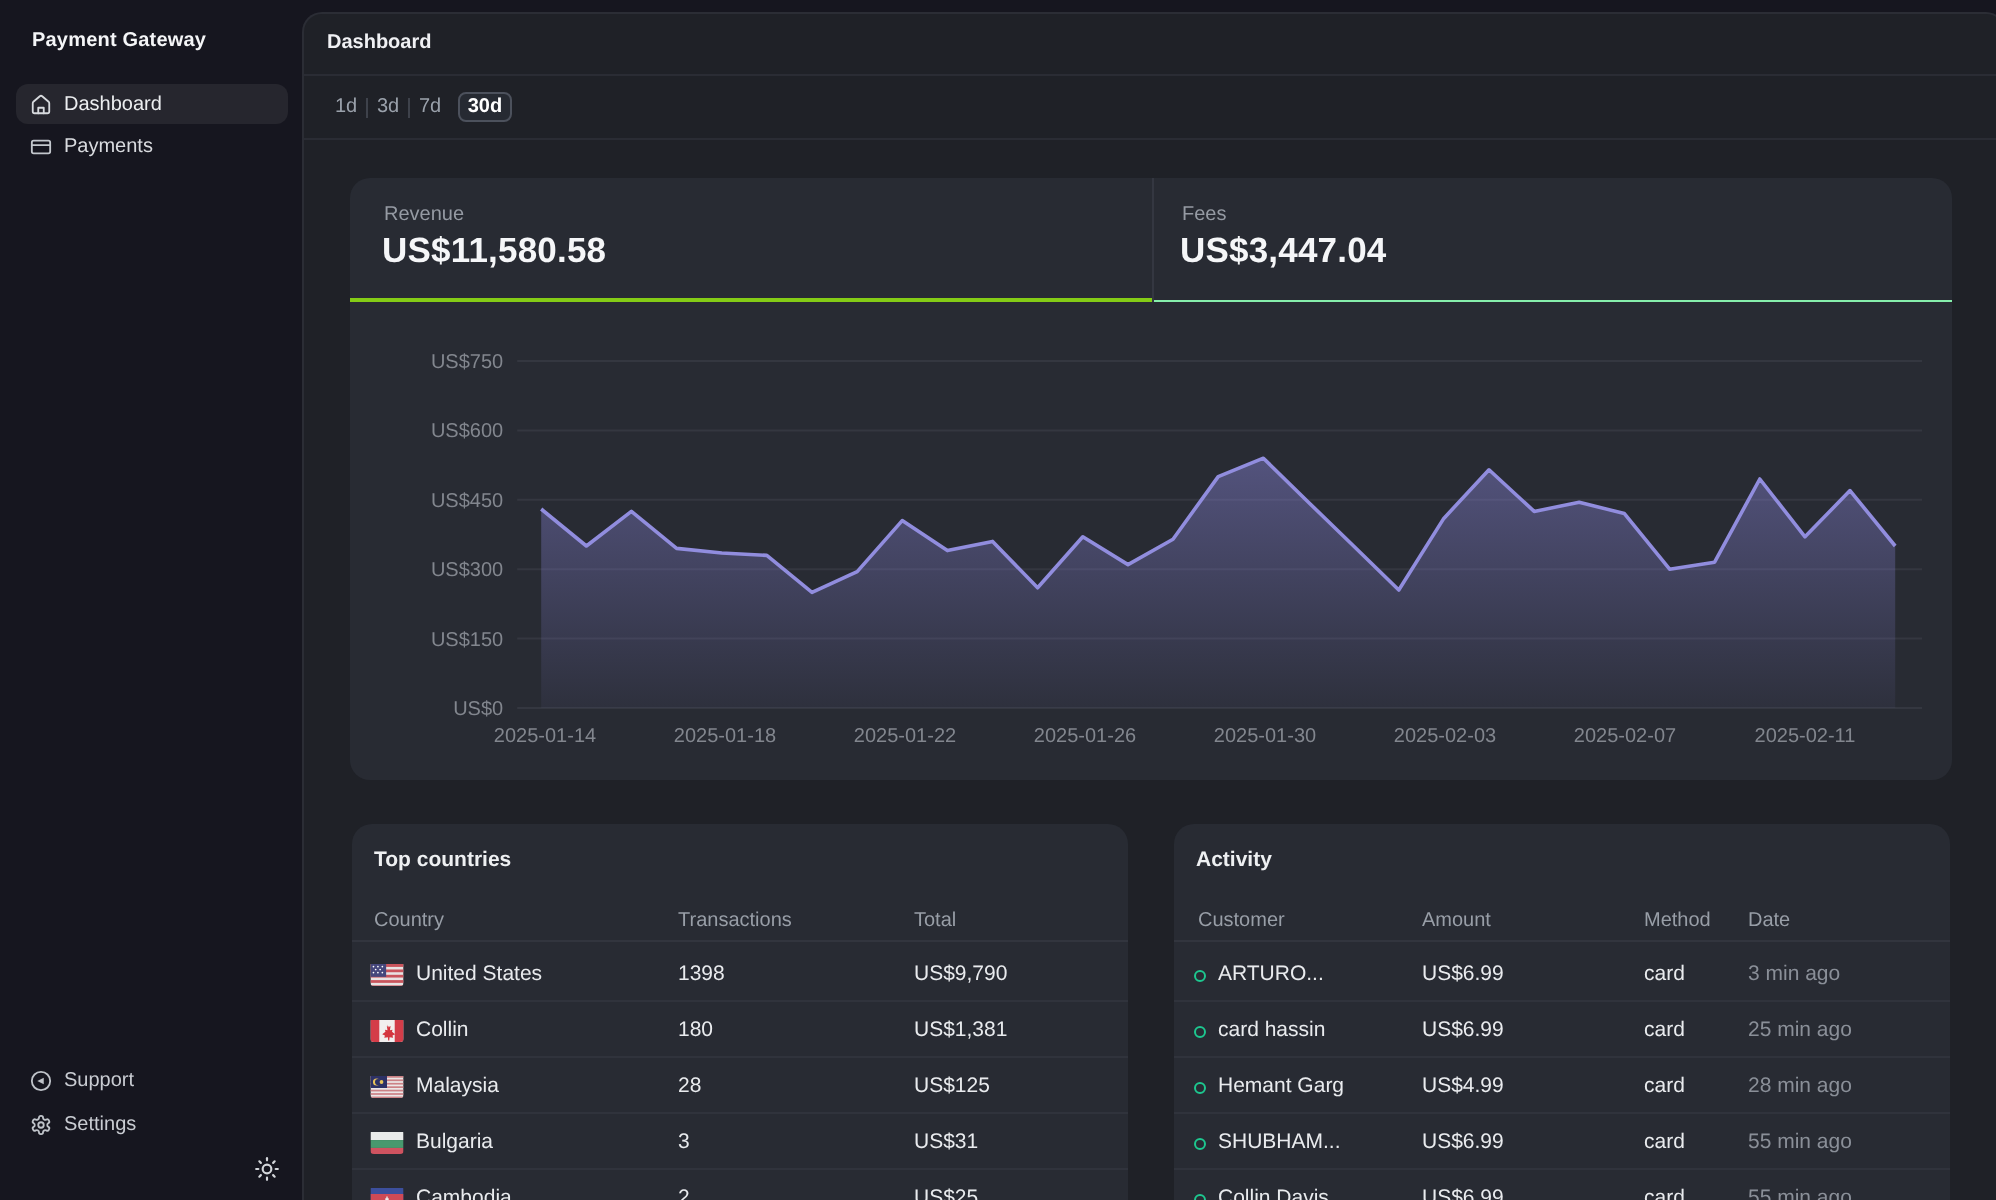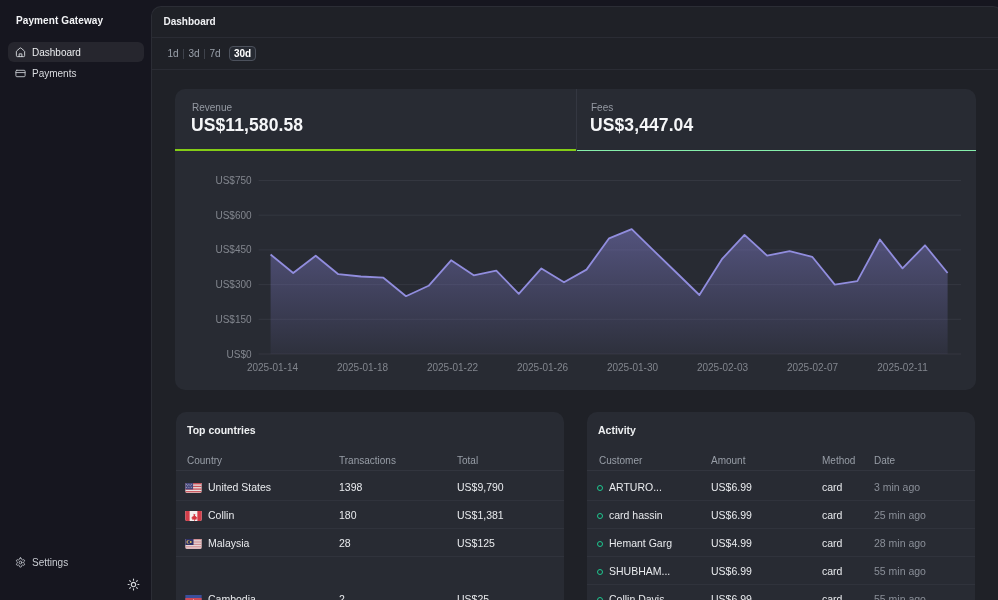--- a/index.html
+++ b/index.html
@@ -48,20 +48,27 @@
         <path d="M9 21v-6h6v6"></path>
       </svg>
     Dashboard
   </div>
   <div class="nav-item" style="top:63px">
     <svg width="11" height="11" viewBox="0 0 24 24" fill="none" stroke="#c3c7cd" stroke-width="2" stroke-linecap="round" stroke-linejoin="round">
         <rect x="2" y="5" width="20" height="14" rx="2"></rect>
         <line x1="2" y1="10" x2="22" y2="10"></line>
       </svg>
     Payments
+  </div>
+  <div class="nav-item" style="top:530px;color:#c9ccd2">
+    <svg width="11" height="11" viewBox="0 0 24 24" fill="none" stroke="#bfc3c9" stroke-width="2" stroke-linecap="round" stroke-linejoin="round">
+        <circle cx="12" cy="12" r="10"></circle>
+        <path d="M15 8.5v7L8 12z" fill="#bfc3c9" stroke="none"></path>
+      </svg>
+    Support
   </div>
   <div class="nav-item" style="top:552px;color:#c9ccd2">
     <svg width="11" height="11" viewBox="0 0 24 24" fill="none" stroke="#bfc3c9" stroke-width="2" stroke-linecap="round" stroke-linejoin="round">
         <path d="M12.22 2h-.44a2 2 0 0 0-2 2v.18a2 2 0 0 1-1 1.73l-.43.25a2 2 0 0 1-2 0l-.15-.08a2 2 0 0 0-2.73.73l-.22.38a2 2 0 0 0 .73 2.73l.15.1a2 2 0 0 1 1 1.72v.51a2 2 0 0 1-1 1.74l-.15.09a2 2 0 0 0-.73 2.73l.22.38a2 2 0 0 0 2.73.73l.15-.08a2 2 0 0 1 2 0l.43.25a2 2 0 0 1 1 1.73V20a2 2 0 0 0 2 2h.44a2 2 0 0 0 2-2v-.18a2 2 0 0 1 1-1.73l.43-.25a2 2 0 0 1 2 0l.15.08a2 2 0 0 0 2.73-.73l.22-.39a2 2 0 0 0-.73-2.73l-.15-.08a2 2 0 0 1-1-1.74v-.5a2 2 0 0 1 1-1.74l.15-.09a2 2 0 0 0 .73-2.73l-.22-.38a2 2 0 0 0-2.73-.73l-.15.08a2 2 0 0 1-2 0l-.43-.25a2 2 0 0 1-1-1.73V4a2 2 0 0 0-2-2z"></path>
         <circle cx="12" cy="12" r="3"></circle>
       </svg>
     Settings
   </div>
   <div class="nav-item" style="top:604px;color:#c9ccd2">
     <svg width="11" height="11" viewBox="0 0 24 24" fill="none" stroke="#bfc3c9" stroke-width="2" stroke-linecap="round" stroke-linejoin="round">
@@ -200,20 +207,30 @@
             </g>
             <rect width="9.5" height="7" fill="#2d3166"></rect>
             <circle cx="3.4" cy="3.5" r="2.1" fill="#e8c35a"></circle>
             <circle cx="4.3" cy="3.5" r="1.8" fill="#2d3166"></circle>
             <circle cx="6.3" cy="3.5" r="1.1" fill="#e8c35a"></circle>
           </svg></span>
       <span class="cell" style="left:32px">Malaysia</span>
       <span class="cell" style="left:163px">28</span>
       <span class="cell" style="left:281px">US$125</span>
     </div>
+    <div class="trow" style="top:145px">
+      <span class="flag"><svg width="17" height="12" viewBox="0 0 19 14">
+            <rect width="19" height="4.7" fill="#e9ebea"></rect>
+            <rect y="4.7" width="19" height="4.6" fill="#47996e"></rect>
+            <rect y="9.3" width="19" height="4.7" fill="#cf5360"></rect>
+          </svg></span>
+      <span class="cell" style="left:32px">Bulgaria</span>
+      <span class="cell" style="left:163px">3</span>
+      <span class="cell" style="left:281px">US$31</span>
+    </div>
     <div class="trow" style="top:173px;border-bottom:none">
       <span class="flag"><svg width="17" height="12" viewBox="0 0 19 14">
             <rect width="19" height="14" fill="#3c4f9c"></rect>
             <rect y="3.5" width="19" height="7" fill="#cf4a56"></rect>
             <path d="M7.5 9V7.5h1V6h.6V5h.8v1h.6v1.5h1V9z" fill="#eee"></path>
           </svg></span>
       <span class="cell" style="left:32px">Cambodia</span>
       <span class="cell" style="left:163px">2</span>
       <span class="cell" style="left:281px">US$25</span>
     </div>

